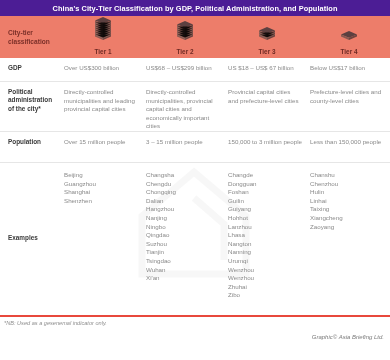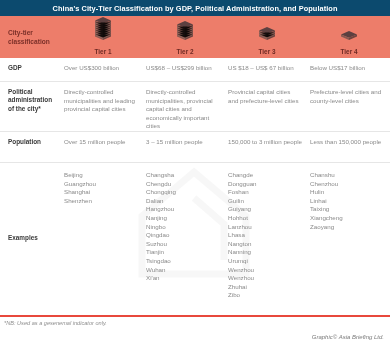--- a/index.html
+++ b/index.html
@@ -18,21 +18,21 @@
     position: relative;
     width: 390px;
     height: 360px;
     box-sizing: border-box;
     background: #ffffff;
   }
 
   
   .title-bar {
     height: 16px;
-    background: #0c4a6e;
+    background: #4c1d95;
     display: flex;
     align-items: center;
     justify-content: center;
     padding: 0 6px;
     box-sizing: border-box;
   }
   .title-text {
     color: #ffffff;
     font-size: 7.4px;
     font-weight: bold;

